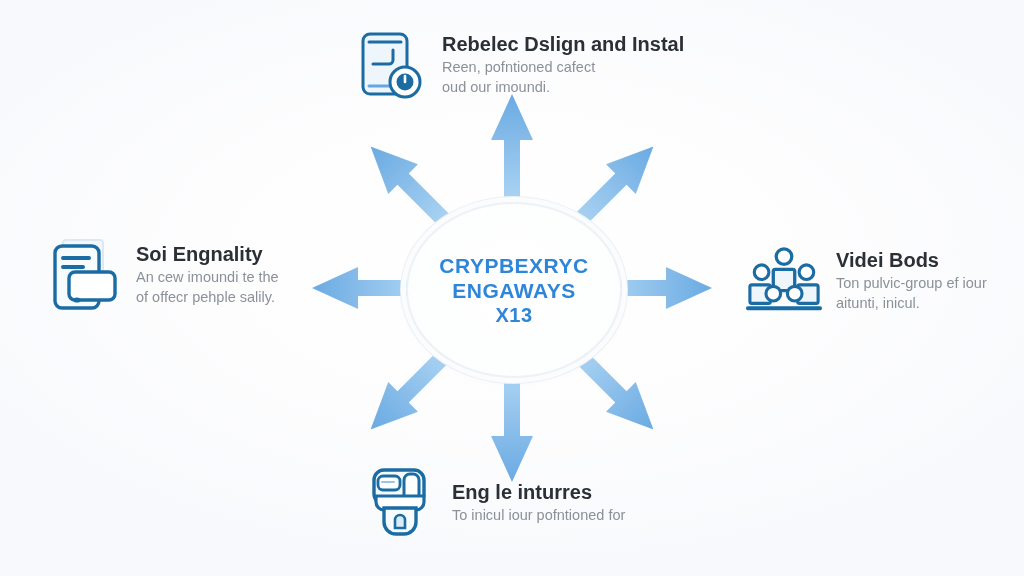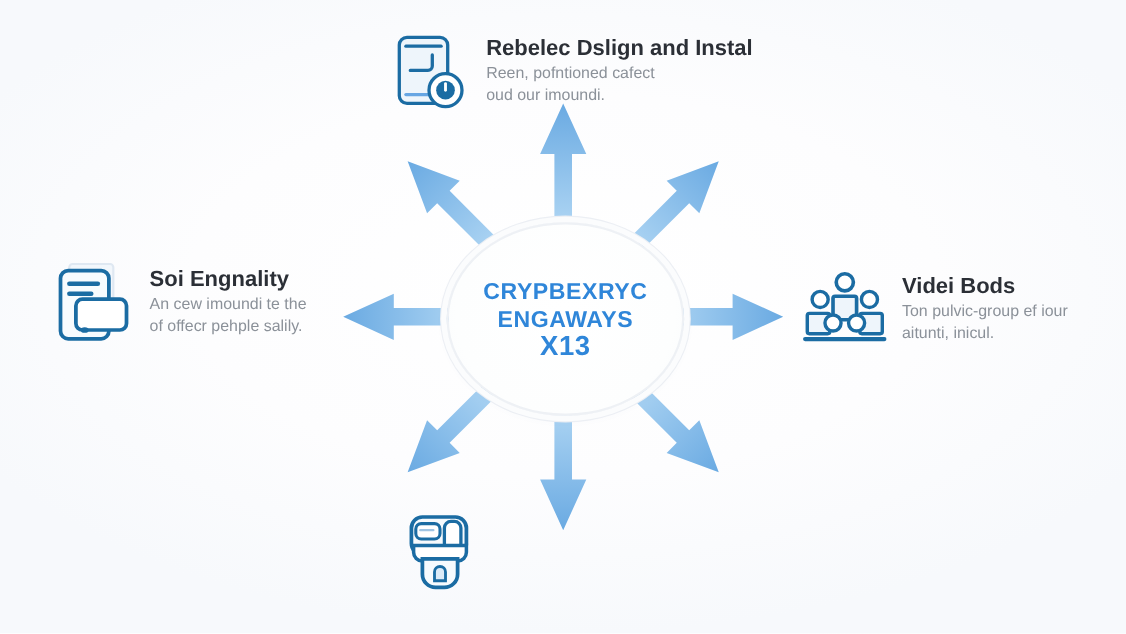--- a/index.html
+++ b/index.html
@@ -43,21 +43,21 @@
   }
   .hub-line {
     color: #2f86d9;
     font-weight: 700;
     font-size: 21px;
     letter-spacing: 0.5px;
     line-height: 25px;
     text-align: center;
     white-space: nowrap;
   }
-  .hub-line.small { font-size: 25px; }
+  .hub-line.small { font-size: 20px; }
 
   
   .arrow {
     position: absolute;
     left: 512px;
     top: 288px;
     width: 104px;
     height: 46px;
     margin-top: -23px;
     transform-origin: 0px 23px;
@@ -104,21 +104,21 @@
   .node-desc {
     font-size: 14.5px;
     color: #8b9199;
     line-height: 20px;
     max-width: 250px;
   }
   .node-desc.wide { max-width: 320px; white-space: nowrap; }
 
   #node-top    { left: 352px; top: 26px; }
   #node-left   { left: 46px;  top: 236px; }
-  #node-right  { left: 730px; top: 240px; }
+  #node-right  { left: 746px; top: 240px; }
   #node-bottom { left: 362px; top: 462px; }
 
   #node-top .node-text    { padding-top: 8px; }
   #node-bottom .node-text { padding-top: 20px; }
   #node-right .node-text  { padding-top: 10px; }
   #node-left .node-text   { padding-top: 8px; }
 </style>
 </head>
 <body>
 
@@ -253,15 +253,21 @@
       <svg width="72" height="80" viewBox="0 0 72 80">
         <rect x="10" y="8" width="50" height="34" rx="10" fill="#f6fafd" stroke="#1b6ca3" stroke-width="3.4"></rect>
         <rect x="14" y="14" width="22" height="14" rx="5" fill="#ffffff" stroke="#1b6ca3" stroke-width="2.8"></rect>
         <path d="M18 20 H30" stroke="#9fc4e3" stroke-width="2" stroke-linecap="round"></path>
         <rect x="40" y="12" width="15" height="30" rx="6" fill="#ffffff" stroke="#1b6ca3" stroke-width="3"></rect>
         <path d="M12 34 H60 a0 0 0 0 1 0 0 v6 a8 8 0 0 1 -8 8 H20 a8 8 0 0 1 -8 -8 Z" fill="#ffffff" stroke="#1b6ca3" stroke-width="3.2"></path>
         <path d="M20 46 H52 v14 a12 12 0 0 1 -12 12 H32 a12 12 0 0 1 -12 -12 Z" fill="#f7fbfe" stroke="#1b6ca3" stroke-width="3.4"></path>
         <path d="M31 66 v-8 a5 5 0 0 1 10 0 v8 Z" fill="#dcebf8" stroke="#1b6ca3" stroke-width="2.6"></path>
       </svg>
     </div>
+    <div class="node-text">
+      <div class="node-title">Eng le inturres</div>
+      <div class="node-desc wide">
+        <div>To inicul iour pofntioned for</div>
+      </div>
+    </div>
   </div>
 
 </div>
 
 </body></html>

